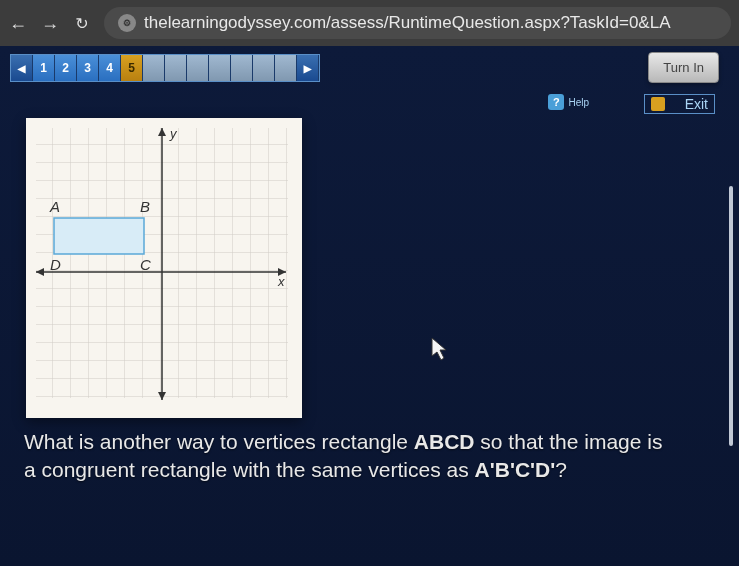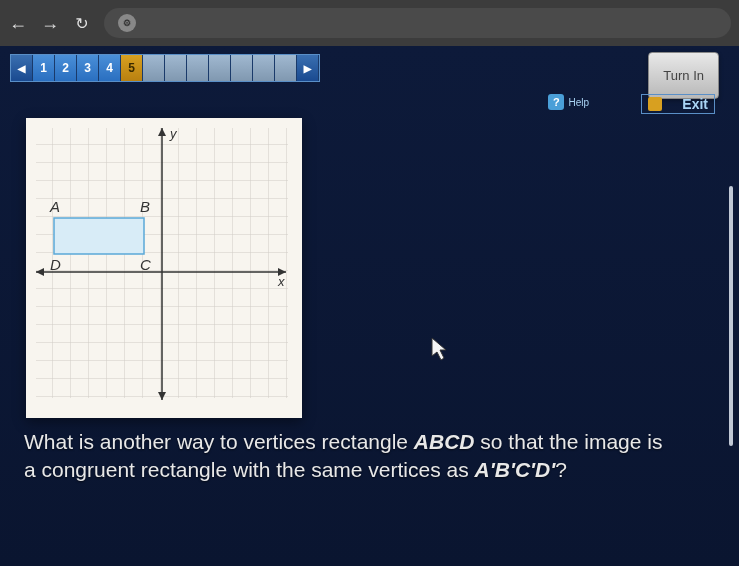--- a/index.html
+++ b/index.html
@@ -100,21 +100,21 @@
   .prog-cell.empty {
     background: linear-gradient(180deg, #a0b8d0 0%, #8098b0 100%);
   }
   .turnin-btn {
     position: absolute;
     top: 6px;
     right: 20px;
     background: linear-gradient(180deg, #e8e8e8 0%, #b8b8b8 100%);
     border: 1px solid #888;
     border-radius: 4px;
-    padding: 15px 14px;
+    padding: 7px 14px;
     font-size: 13px;
     color: #444;
     cursor: pointer;
     box-shadow: 0 2px 4px rgba(0,0,0,0.3);
   }
   .help-btn {
     position: absolute;
     top: 48px;
     right: 150px;
     display: flex;
@@ -138,21 +138,20 @@
   .exit-btn {
     position: absolute;
     top: 48px;
     right: 24px;
     display: flex;
     align-items: center;
     gap: 20px;
     border: 1px solid #5a8fc7;
     padding: 1px 6px;
     cursor: pointer;
-    font-weight: bold;
   }
   .exit-icon {
     width: 14px;
     height: 14px;
     background: #d8a020;
     border-radius: 2px;
   }
   .exit-text { color: #aad4f5; font-size: 14px; }
   .graph-panel {
     position: absolute;
@@ -167,21 +166,21 @@
   .question-text {
     position: absolute;
     top: 382px;
     left: 24px;
     right: 60px;
     color: #e8e8e8;
     font-size: 21px;
     line-height: 1.35;
     text-shadow: 0 1px 2px rgba(0,0,0,0.6);
   }
-  .question-text .em { font-style: italic; font-weight: bold; }
+  .question-text .em { font-weight: bold; }
   .side-scroll {
     position: absolute;
     top: 140px;
     right: 6px;
     width: 4px;
     height: 260px;
     background: #c0c8d5;
     border-radius: 2px;
   }
   .cursor-arrow {
@@ -195,20 +194,21 @@
 </style>
 </head>
 <body>
 
 <div class="browser-bar">
   <div class="nav-btn">←</div>
   <div class="nav-btn">→</div>
   <div class="reload-btn">↻</div>
   <div class="url-container">
     <div class="site-icon">⚙</div>
+    <div class="url-text">thelearningodyssey.com/assess/RuntimeQuestion.aspx?TaskId=0&amp;LA</div>
   </div>
 </div>
 
 <div class="content">
 
   <div class="progress-bar">
     <div class="prog-cell arrow">◀</div>
     <div class="prog-cell">1</div>
     <div class="prog-cell">2</div>
     <div class="prog-cell">3</div>

